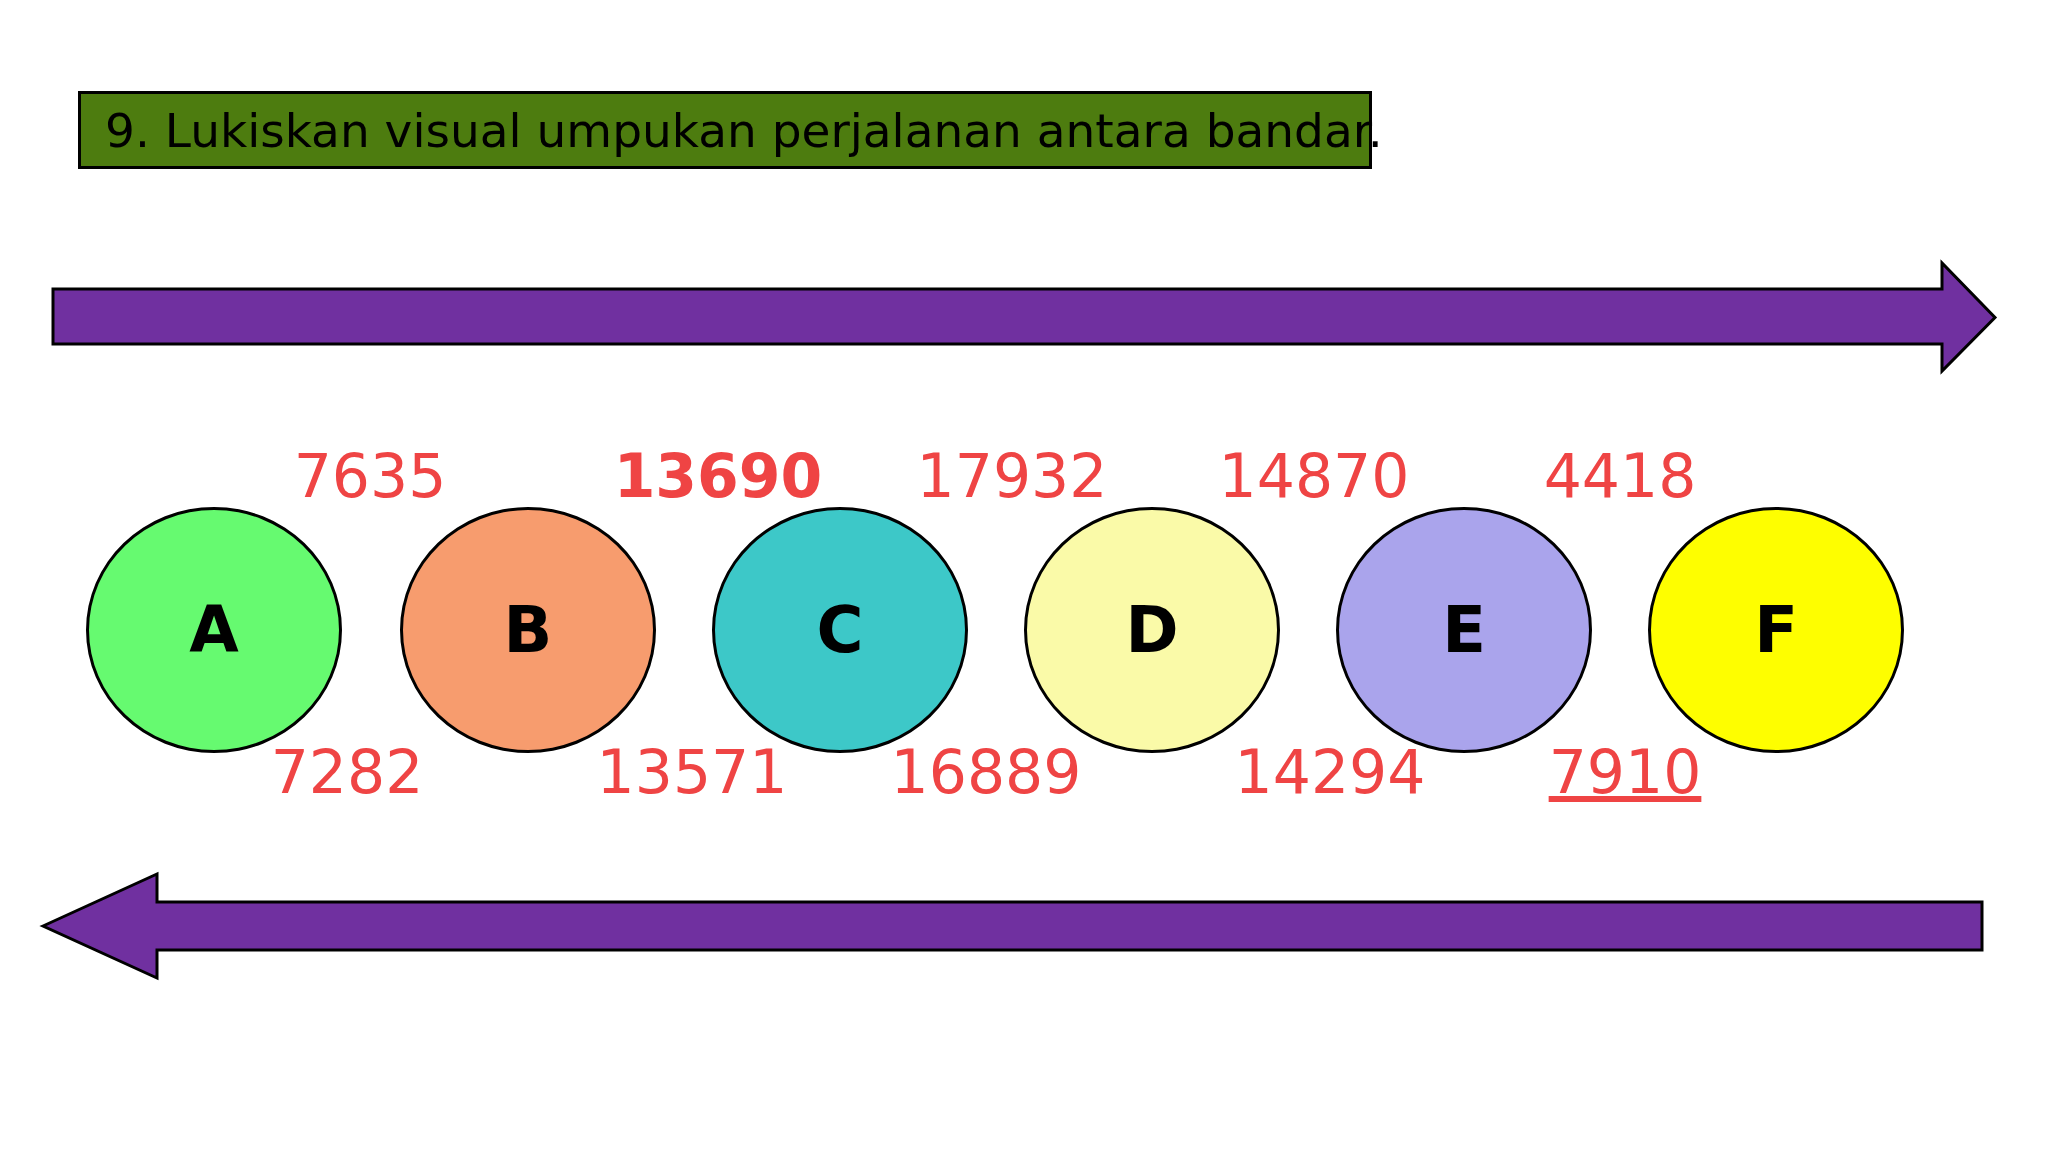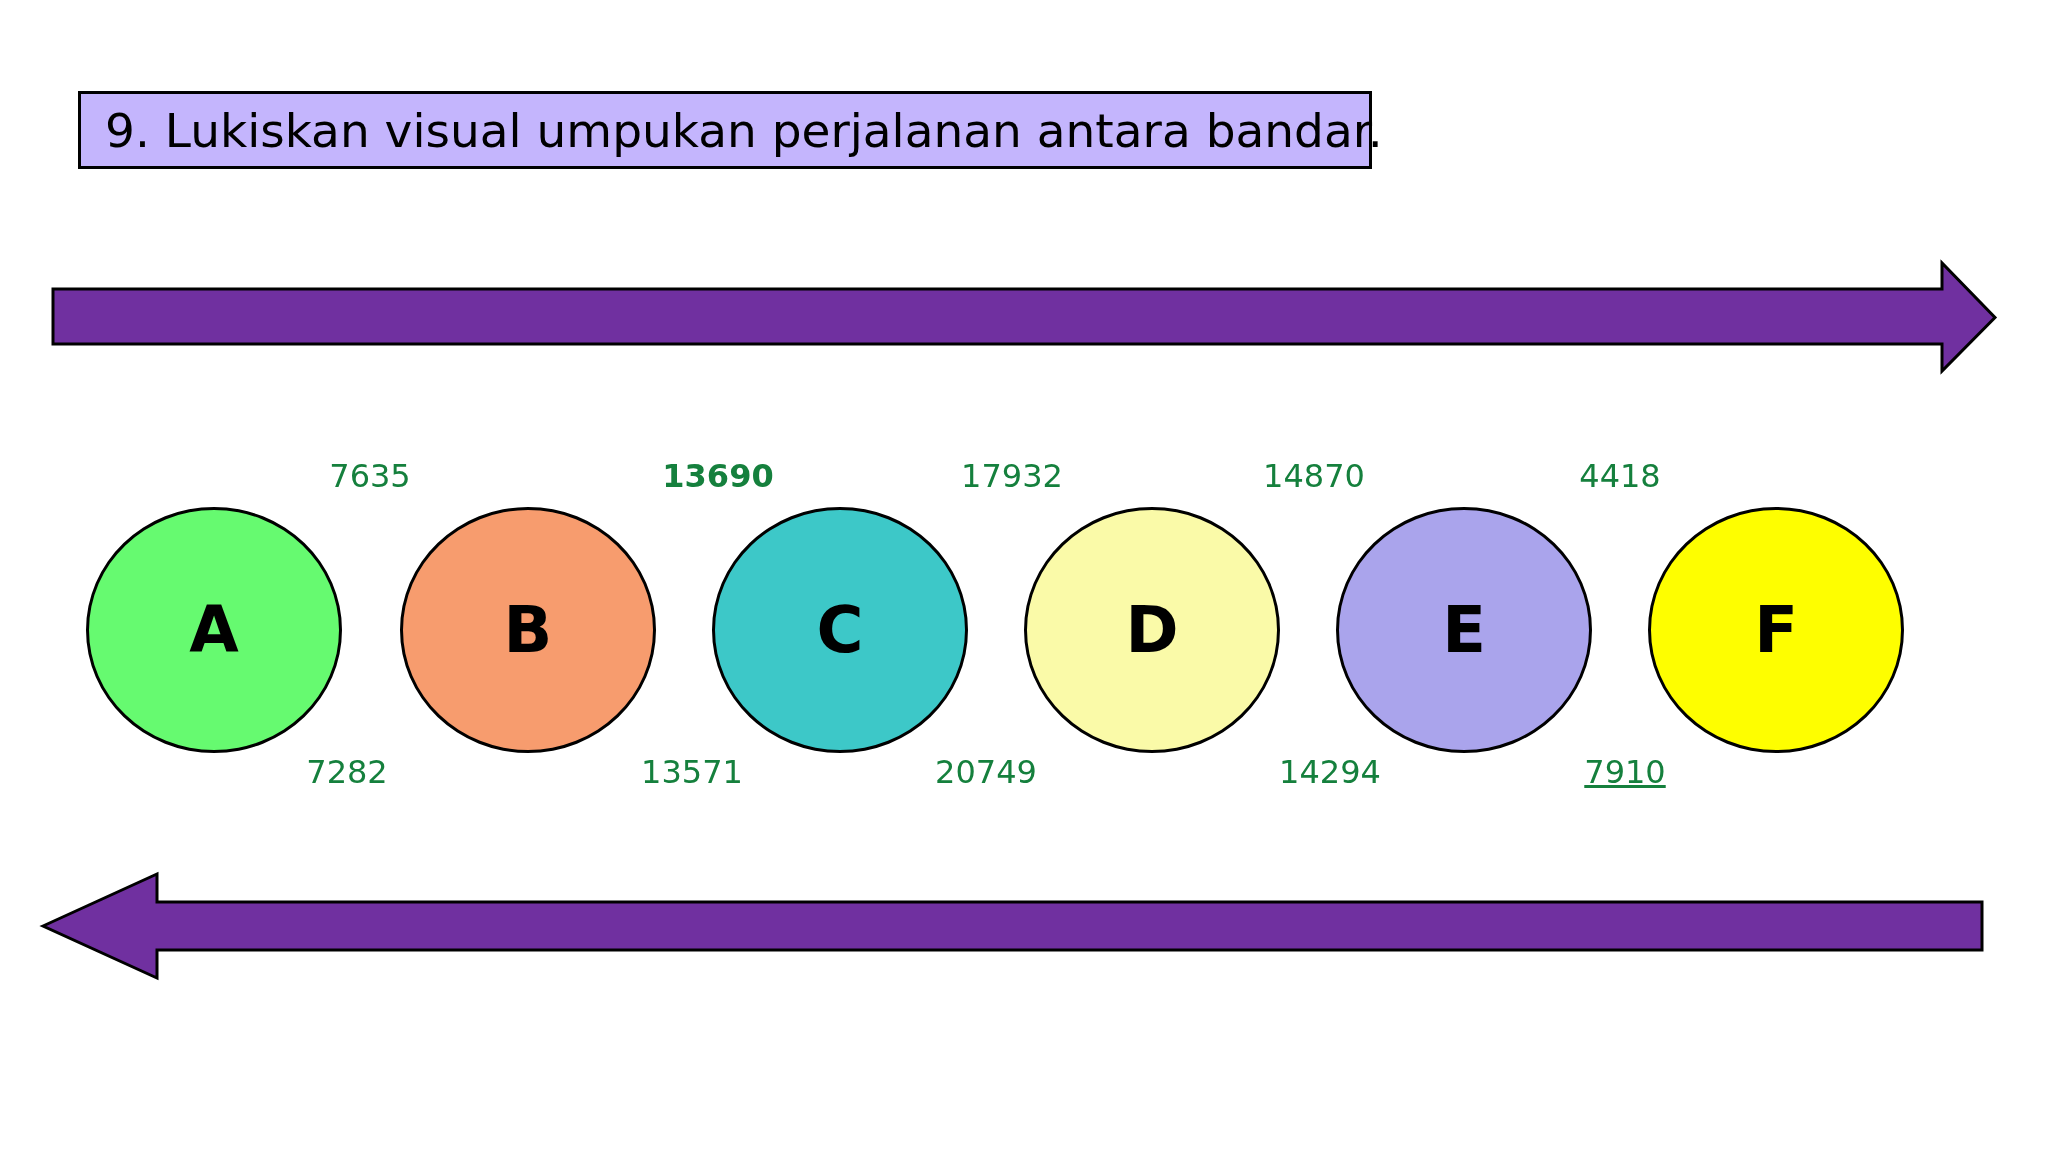--- a/index.html
+++ b/index.html
@@ -7,21 +7,21 @@
     position:relative;
     width:2048px;height:1152px;
     background:#ffffff;
     font-family:"DejaVu Sans","Liberation Sans",sans-serif;
     overflow:hidden;
   }
   
   .title-box{
     position:absolute;left:78px;top:91px;
     width:1294px;height:78px;
-    background:#c4b5fd;
+    background:#4d7c0f;
     border:3px solid #000;
     box-sizing:border-box;
     display:flex;align-items:center;
     padding-left:24px;
   }
   .title-box span{
     font-size:47px;color:#000;letter-spacing:0px;white-space:nowrap;
   }
   
   .arrow-svg{position:absolute;display:block;}
@@ -38,21 +38,21 @@
   }
   .city-circle .city-label{
     font-size:64px;font-weight:bold;color:#000;
   }
   .c-a{left:86px;}  .c-b{left:400px;} .c-c{left:712px;}
   .c-d{left:1024px;}.c-e{left:1336px;}.c-f{left:1648px;}
   
   .dist{
     position:absolute;
     transform:translateX(-50%);
-    font-size:32px;color:#15803d;line-height:48px;white-space:nowrap;
+    font-size:60px;color:#ef4444;line-height:48px;white-space:nowrap;
   }
   .dist-top{top:452px;}
   .dist-bottom{top:748px;}
   .dt-0{left:370px;} .dt-1{left:718px;font-weight:bold;} .dt-2{left:1012px;} .dt-3{left:1314px;} .dt-4{left:1620px;}
   .db-0{left:347px;} .db-1{left:692px;} .db-2{left:986px;}  .db-3{left:1330px;} .db-4{left:1625px;text-decoration:underline;}
 </style>
 </head>
 <body>
 
 <div id="stage">
@@ -85,21 +85,21 @@
   </div>
 
   <div class="dist dist-top dt-0">7635</div>
   <div class="dist dist-top dt-1">13690</div>
   <div class="dist dist-top dt-2">17932</div>
   <div class="dist dist-top dt-3">14870</div>
   <div class="dist dist-top dt-4">4418</div>
 
   <div class="dist dist-bottom db-0">7282</div>
   <div class="dist dist-bottom db-1">13571</div>
-  <div class="dist dist-bottom db-2">20749</div>
+  <div class="dist dist-bottom db-2">16889</div>
   <div class="dist dist-bottom db-3">14294</div>
   <div class="dist dist-bottom db-4">7910</div>
 
   <svg id="arrow-bottom" class="arrow-svg" width="1965" height="120" viewBox="0 0 1965 120">
     <polygon points="13,61 127,9 127,37 1952,37 1952,85 127,85 127,113" stroke="#000" stroke-width="3" stroke-linejoin="miter" fill="#7030A0"></polygon>
   </svg>
 
 </div>
 
 </body></html>

